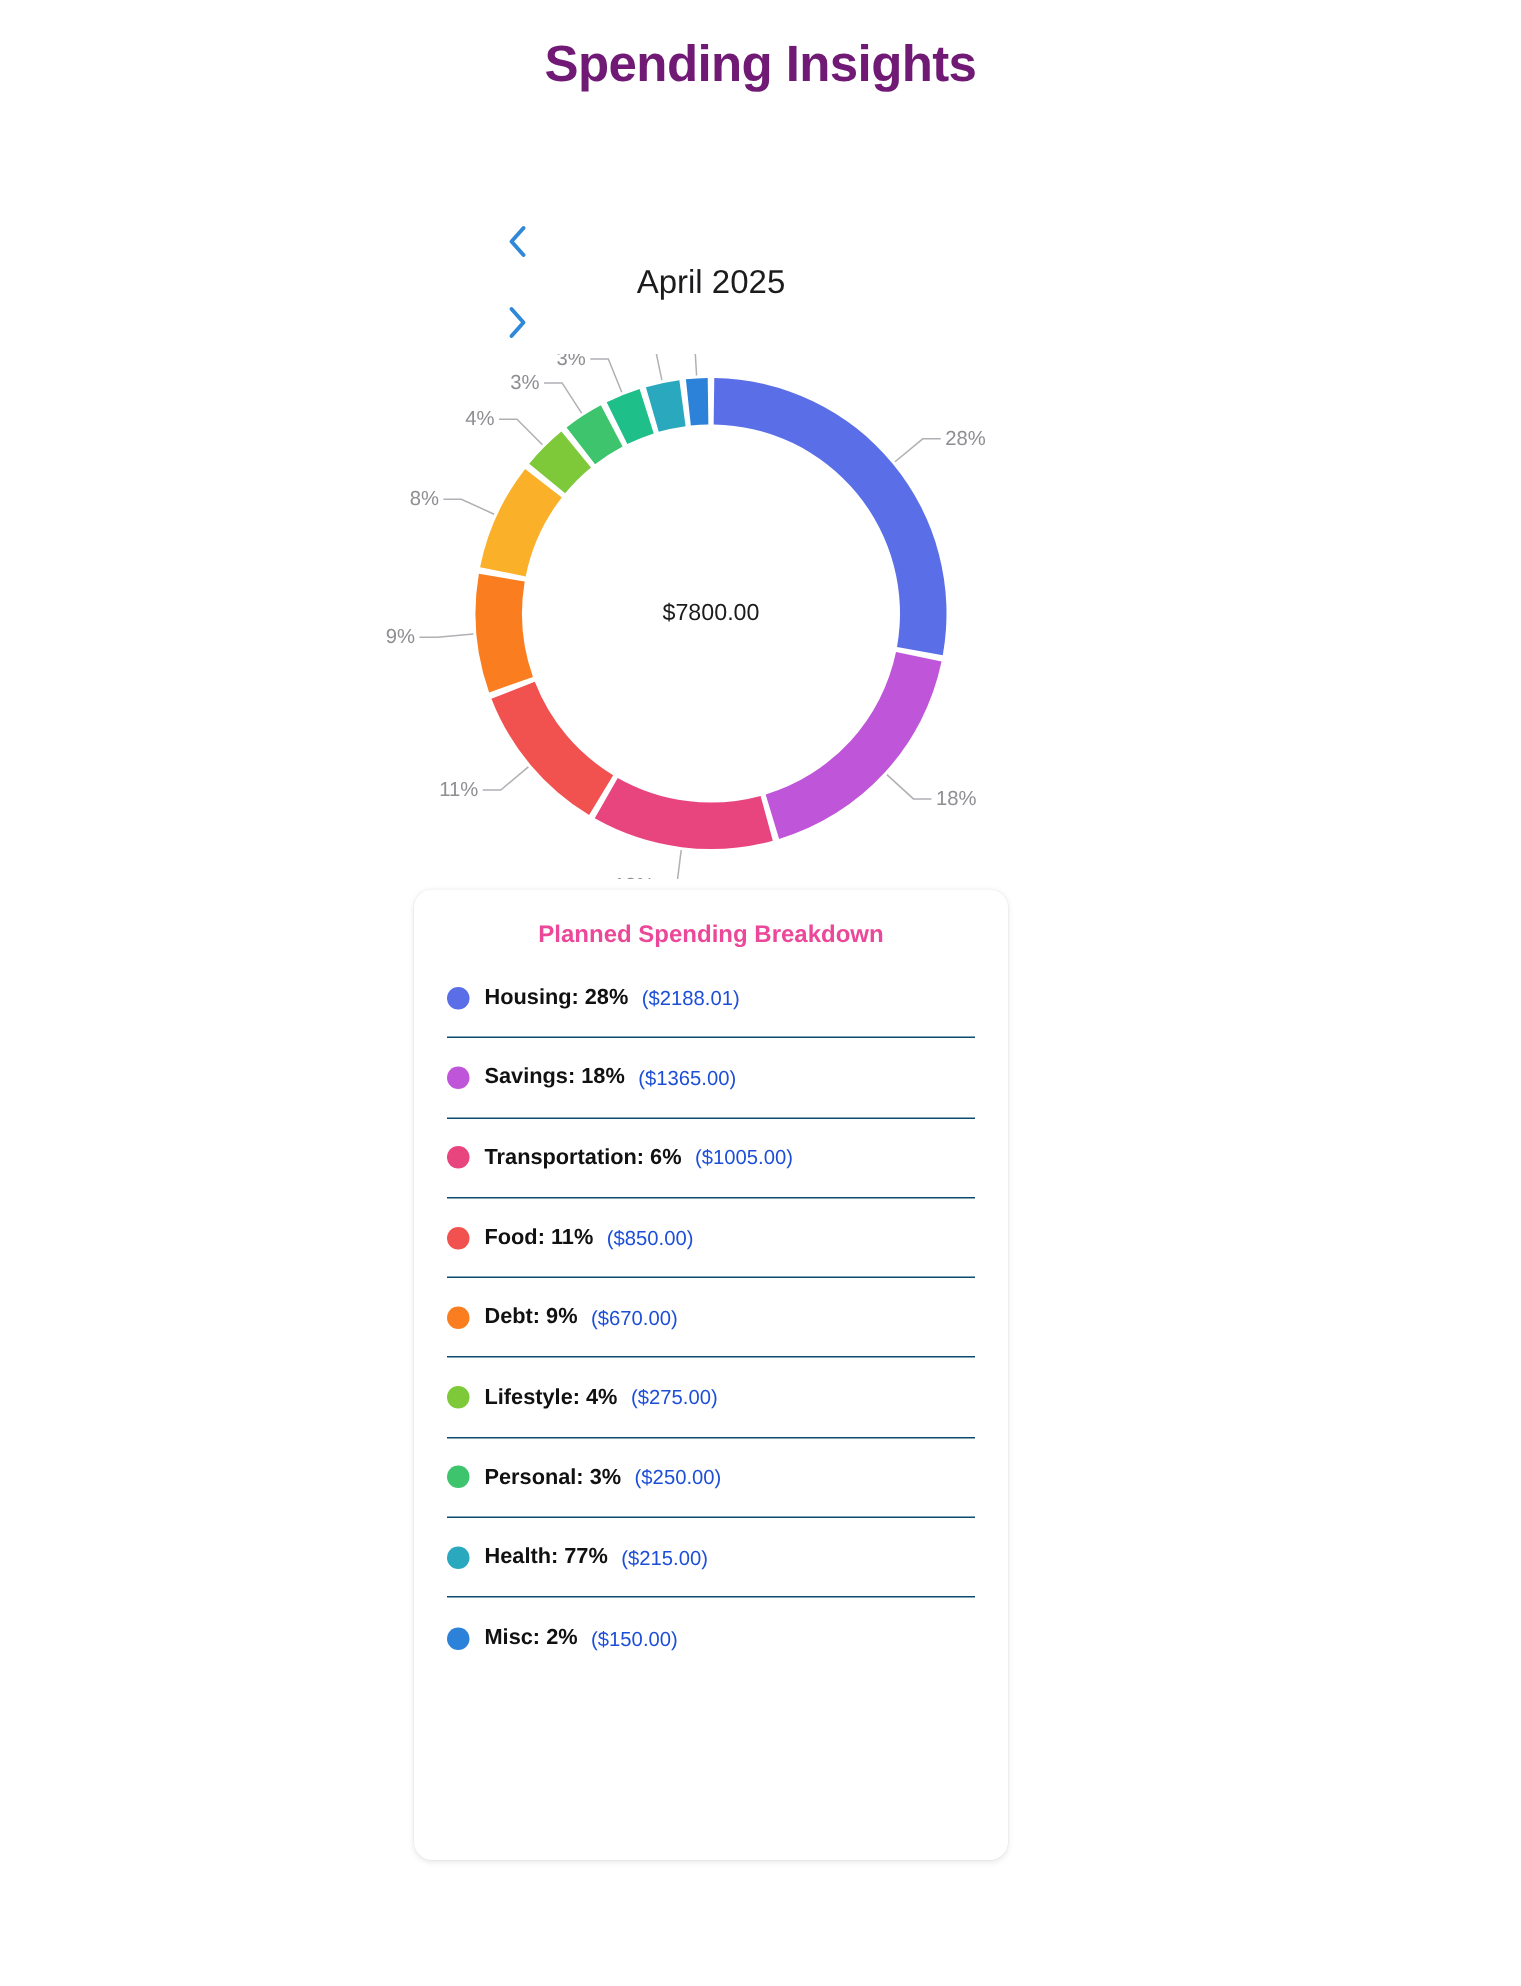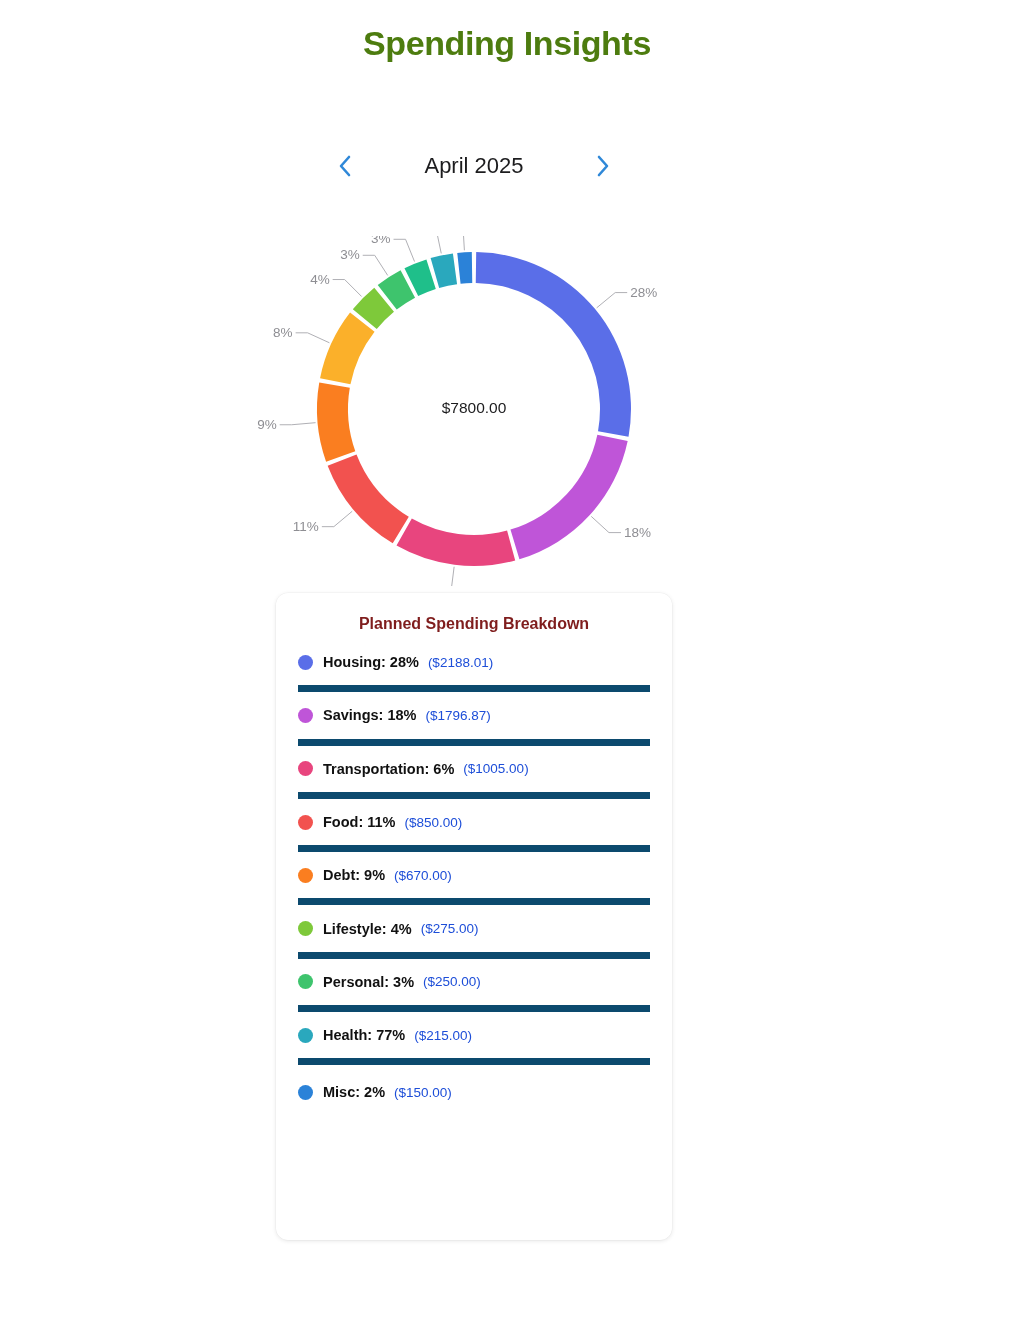--- a/index.html
+++ b/index.html
@@ -19,33 +19,33 @@
   
   .page-title {
     position: absolute;
     top: 24px;
     left: 0;
     width: 1014px;
     text-align: center;
     font-size: 34px;
     font-weight: bold;
     letter-spacing: -0.4px;
-    color: #4d7c0f;
+    color: #701a75;
   }
 
   
   .month-nav {
     position: absolute;
     top: 147px;
     left: 327px;
     width: 294px;
     height: 38px;
     display: flex;
-    align-items: center;
     justify-content: space-between;
+    flex-direction: column;
   }
   .chev {
     width: 36px;
     height: 36px;
     display: flex;
     align-items: center;
     justify-content: center;
     cursor: pointer;
   }
   .chev svg { display: block; }
@@ -92,33 +92,33 @@
     background: #ffffff;
     border-radius: 12px;
     box-shadow: 0 1px 4px rgba(0,0,0,0.10), 0 0 0 0.5px rgba(0,0,0,0.04);
     box-sizing: border-box;
     padding: 0 22px;
   }
   .card-title {
     text-align: center;
     font-size: 16px;
     font-weight: bold;
-    color: #7f1d1d;
+    color: #ec4899;
     padding-top: 22px;
     padding-bottom: 6px;
   }
   .legend-list {
     display: flex;
     flex-direction: column;
   }
   .legend-row {
     display: flex;
     align-items: center;
     height: 53.3px;
-    border-bottom: 7px solid #0c4a6e;
+    border-bottom: 1px solid #0c4a6e;
     box-sizing: border-box;
   }
   .legend-row:last-child { border-bottom: none; }
   .dot {
     width: 15px;
     height: 15px;
     border-radius: 50%;
     flex: none;
     margin-right: 10px;
   }
@@ -207,21 +207,21 @@
   <div class="card-title">Planned Spending Breakdown</div>
   <div class="legend-list" id="legend-list">
       <div class="legend-row">
         <span class="dot" style="background: rgb(90, 110, 232);"></span>
         <span class="legend-main">Housing: 28%</span>
         <span class="legend-amount">($2188.01)</span>
       </div>
       <div class="legend-row">
         <span class="dot" style="background: rgb(191, 85, 216);"></span>
         <span class="legend-main">Savings: 18%</span>
-        <span class="legend-amount">($1796.87)</span>
+        <span class="legend-amount">($1365.00)</span>
       </div>
       <div class="legend-row">
         <span class="dot" style="background: rgb(232, 69, 126);"></span>
         <span class="legend-main">Transportation: 6%</span>
         <span class="legend-amount">($1005.00)</span>
       </div>
       <div class="legend-row">
         <span class="dot" style="background: rgb(242, 82, 79);"></span>
         <span class="legend-main">Food: 11%</span>
         <span class="legend-amount">($850.00)</span>

